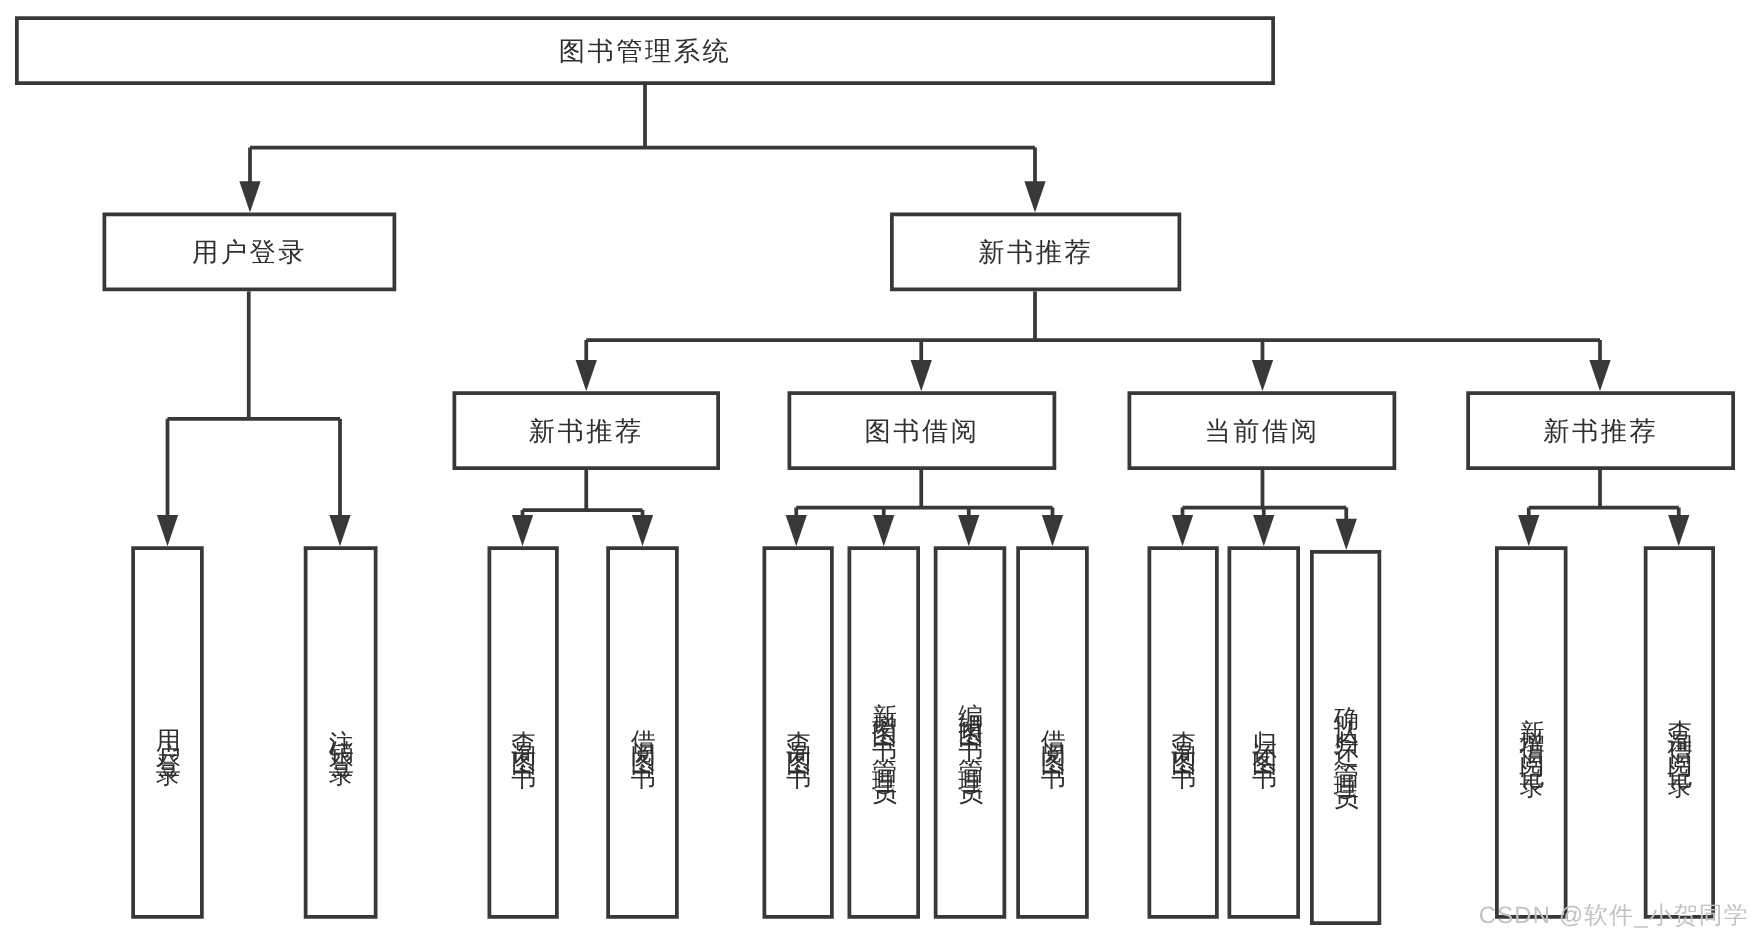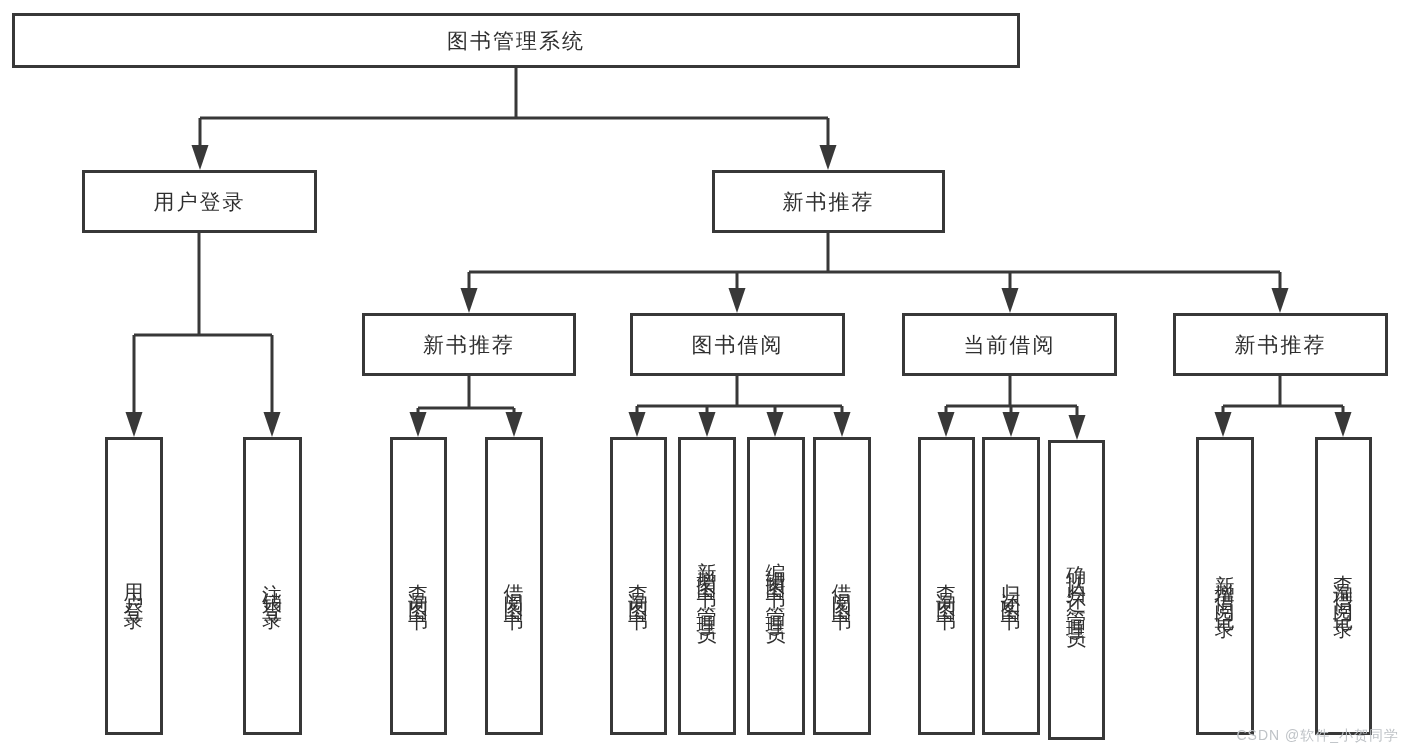--- a/index.html
+++ b/index.html
@@ -31,21 +31,21 @@
     writing-mode: vertical-rl;
     text-orientation: mixed;
     letter-spacing: 9px;
     line-height: 1;
     white-space: nowrap;
   }
   .watermark {
     position: absolute;
     right: 6px;
     bottom: 2px;
-    font-size: 14px;
+    font-size: 19px;
     letter-spacing: 1px;
     color: var(--watermark, #bfc3c7);
   }
 </style>
 </head>
 <body>
 
 <div class="stage" style="--line: #383838; --text: #2f2f2f; --background: #ffffff; --watermark: #bfc3c7;">
 
   <svg class="edges" viewBox="0 0 1405 747" xmlns="http://www.w3.org/2000/svg" aria-hidden="true">

